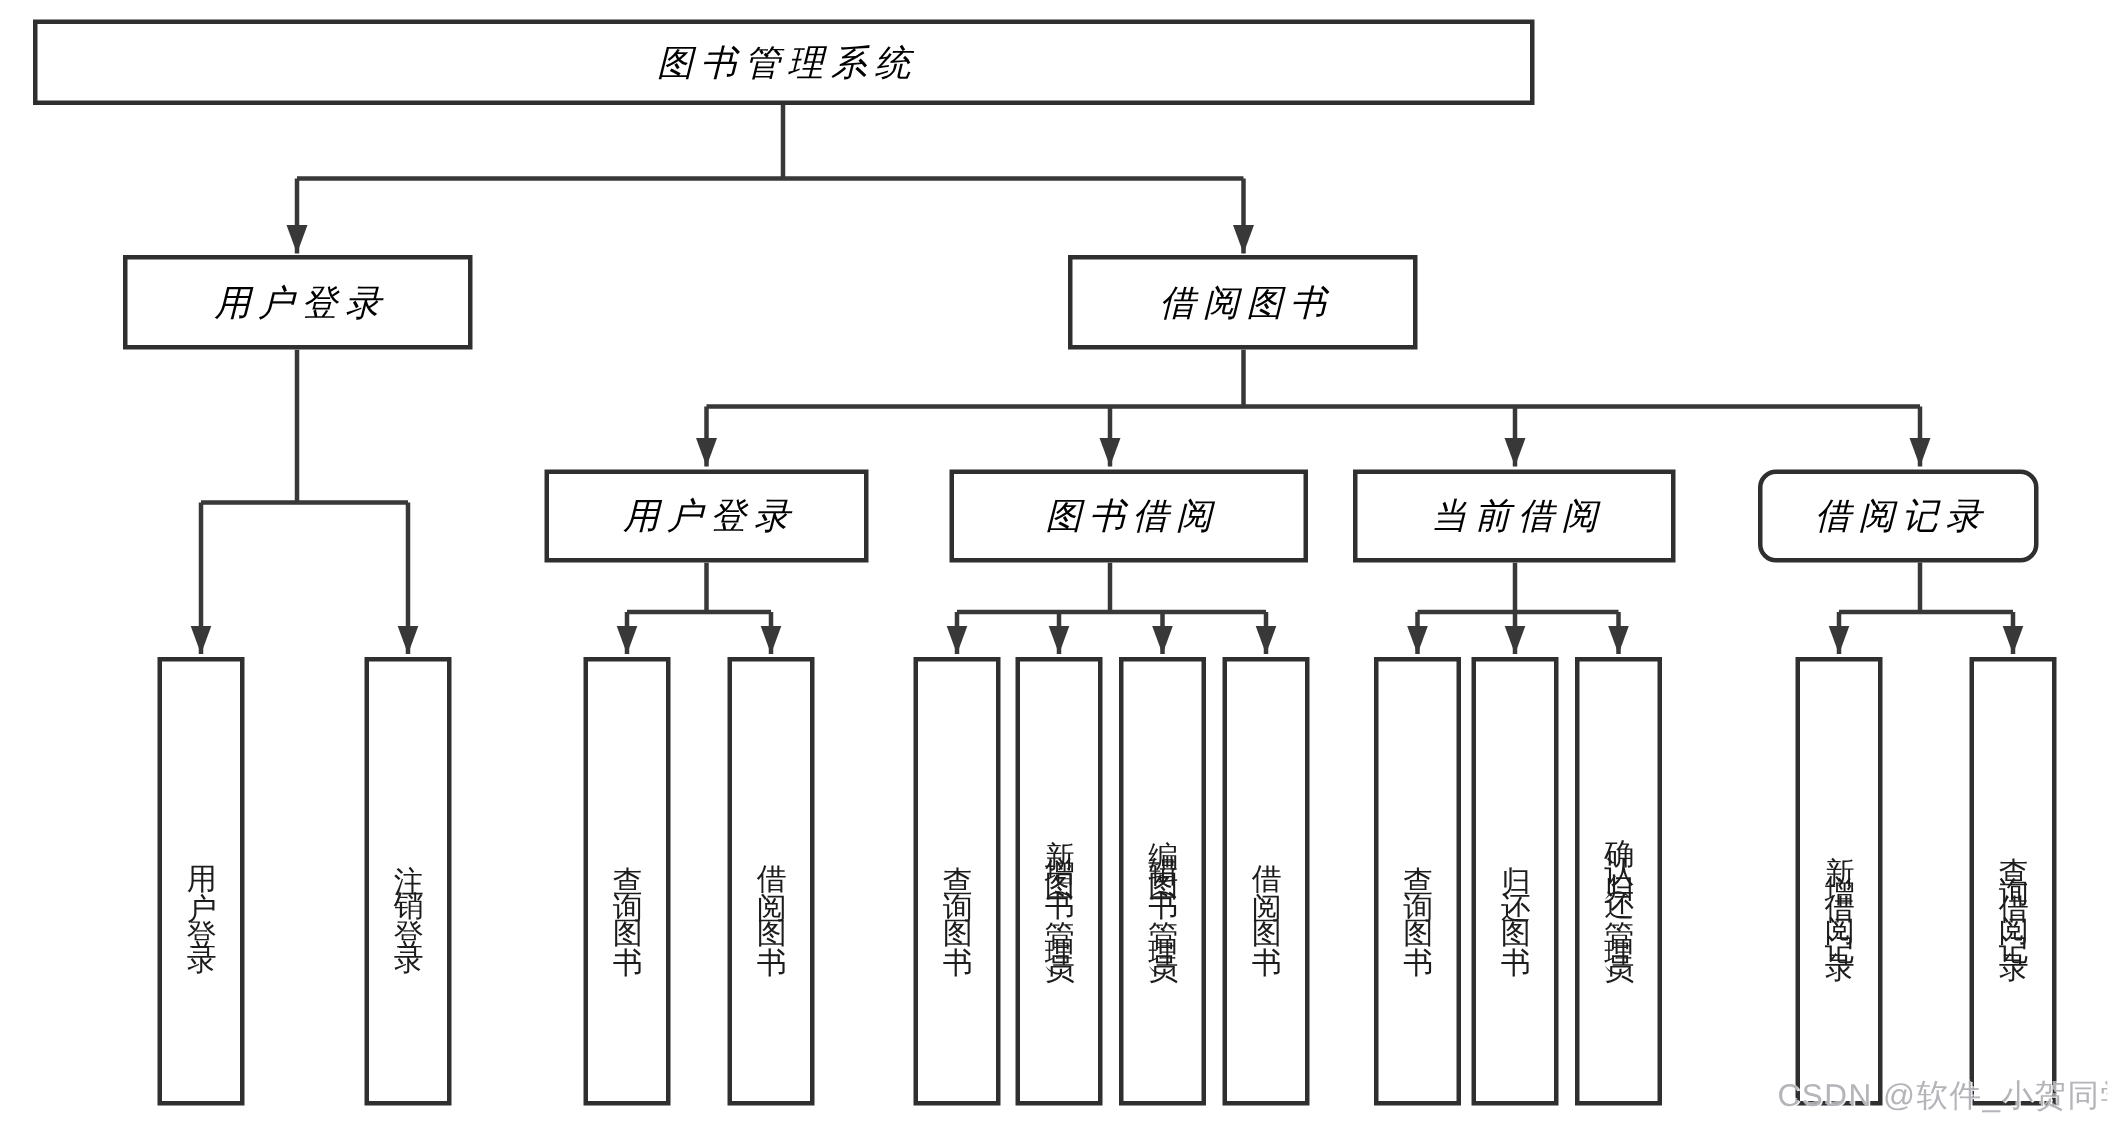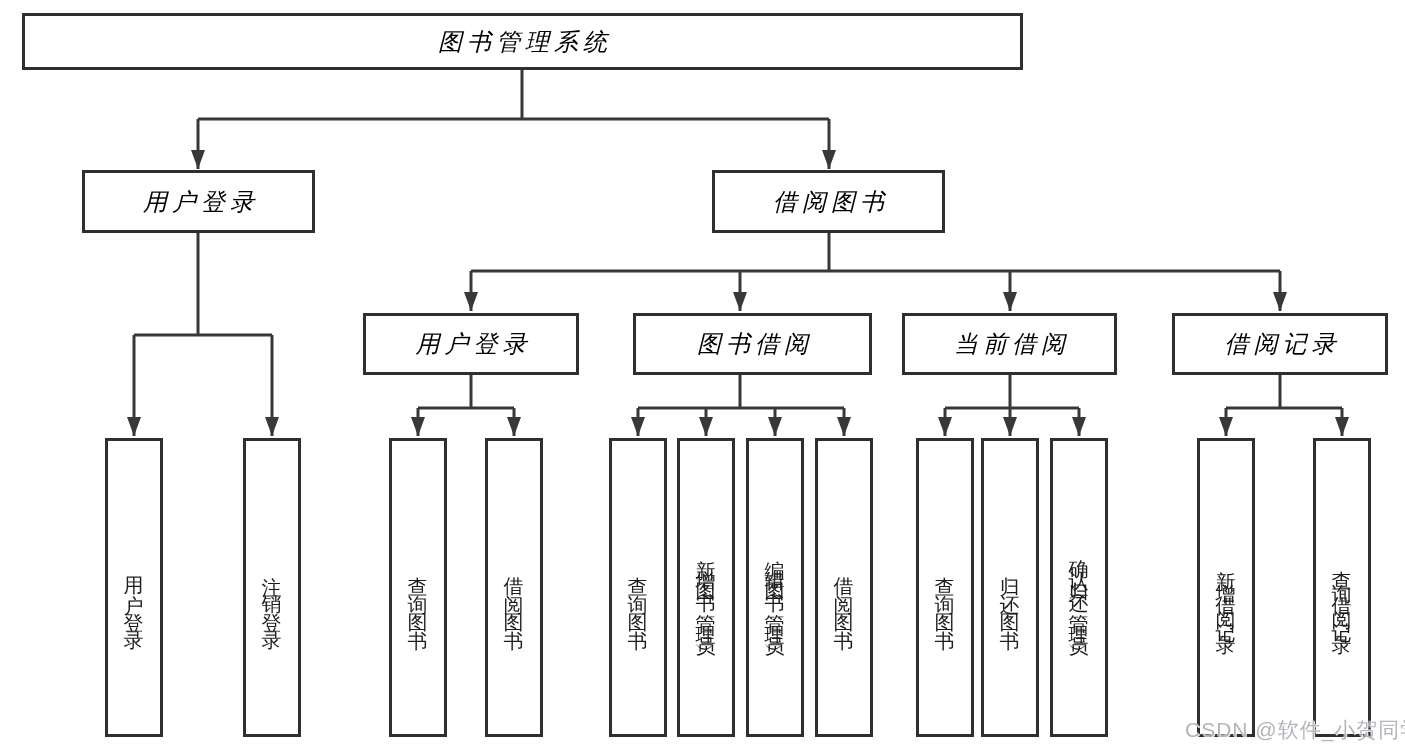--- a/index.html
+++ b/index.html
@@ -145,21 +145,21 @@
 
   <div class="node lvl3" style="left:363px; width:216px;">
     <span class="hlabel">用户登录</span>
   </div>
   <div class="node lvl3" style="left:633px; width:239px;">
     <span class="hlabel">图书借阅</span>
   </div>
   <div class="node lvl3" style="left:902px; width:215px;align-items:center;">
     <span class="hlabel">当前借阅</span>
   </div>
-  <div class="node lvl3" style="left:1172px; width:216px;">
+  <div class="node lvl3" style="left:1172px; width:187px;border-radius:12px;">
     <span class="hlabel">借阅记录</span>
   </div>
 
   <div class="node leaf" style="left:105px;">
     <span class="vlabel v4">用户登录</span>
   </div>
   <div class="node leaf" style="left:243px;">
     <span class="vlabel v4">注销登录</span>
   </div>
 

